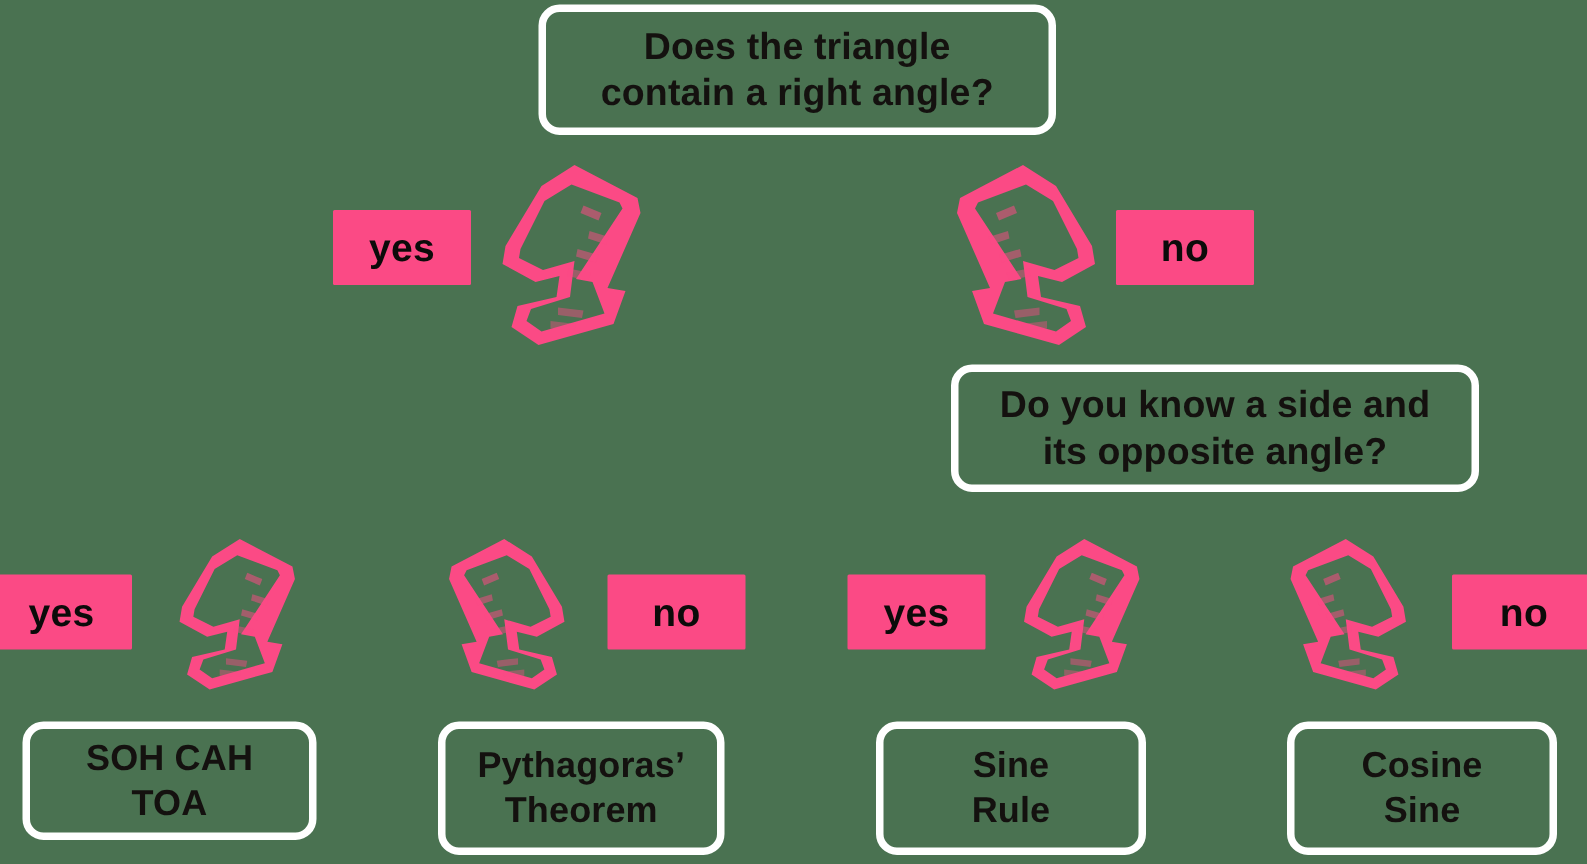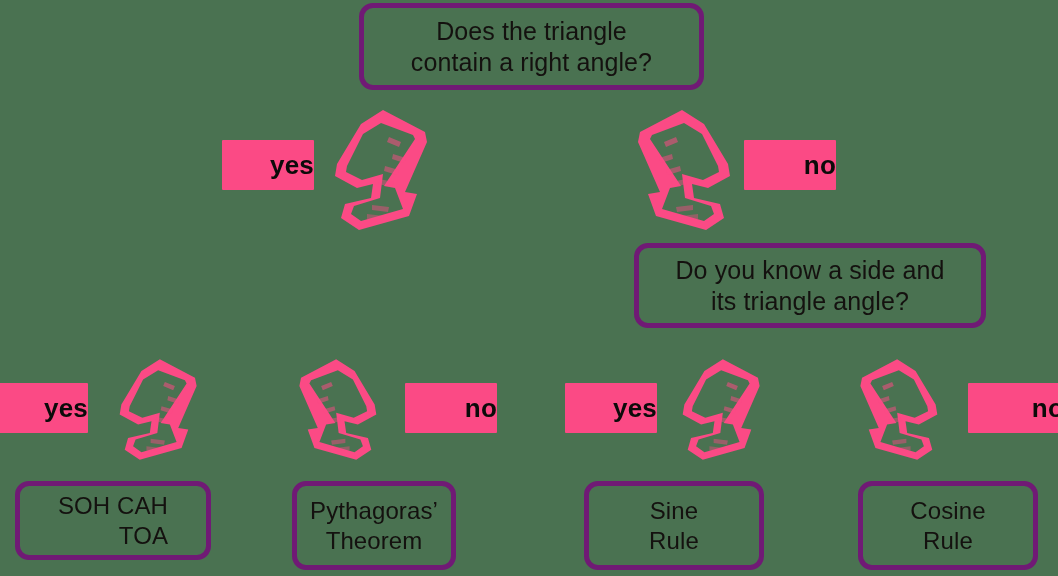--- a/index.html
+++ b/index.html
@@ -17,28 +17,28 @@
   #canvas {
     position: relative;
     width: 1058px;
     height: 576px;
   }
 
   
   .node {
     position: absolute;
     box-sizing: border-box;
-    border: 5px solid #701a75;
+    border: 5px solid #ffffff;
     border-radius: 14px;
     display: flex;
     align-items: center;
     justify-content: center;
     text-align: center;
     color: #14110f;
-    font-weight: 400;
+    font-weight: 700;
     line-height: 1.22;
     letter-spacing: 0.1px;
     background: transparent;
   }
   .node.question {
     font-size: 25px;
   }
   .node.leaf {
     font-size: 24px;
   }
@@ -48,21 +48,21 @@
     white-space: pre-line;
   }
 
   
   .chip {
     position: absolute;
     box-sizing: border-box;
     background: #fb4a85;
     display: flex;
     align-items: center;
-    justify-content: flex-end;
+    justify-content: center;
     color: #0c0b0a;
     font-weight: 700;
     font-size: 26px;
     letter-spacing: 0.2px;
     border-radius: 1px;
   }
 
   
   .arrow {
     position: absolute;
@@ -126,21 +126,21 @@
     <span>yes</span>
   </div>
 
   <div class="chip" style="left:744px; top:140px; width:92px; height:50px;">
     <span>no</span>
   </div>
 
 
   <div class="node question" style="left:634px; top:243px; width:352px; height:85px;">
     <span>Do you know a side and
-its triangle angle?</span>
+its opposite angle?</span>
   </div>
 
   <div class="arrow" style="left:113px; top:352px; width:92px; height:115px;">
     <svg viewBox="0 0 110 128" xmlns="http://www.w3.org/2000/svg" aria-hidden="true">
       <g fill="#fb4a85">
         <path d="M56 4 L98 26 L100 36 L78 86 L90 88 L82 110 L32 124 L14 112 L18 98 L44 92
                  L46 78 L30 82 L8 70 L10 58 L34 18 Z
                  M54 17 L36 28 L20 60 L19 66 L35 74 L56 68 L53 92 L27 100 L24 108 L34 115
                  L76 103 L68 82 L57 80 L88 33 L86 29 Z"></path>
         <path d="M62 31 L74 36 L72 41 L60 36 Z" opacity="0.55"></path>
@@ -213,33 +213,33 @@
   </div>
 
   <div class="chip" style="left:565px; top:383px; width:92px; height:50px;">
     <span>yes</span>
   </div>
 
   <div class="chip" style="left:968px; top:383px; width:96px; height:50px;">
     <span>no</span>
   </div>
 
-  <div class="node leaf" style="left:15px; top:481px; width:196px; height:79px;text-align:right;">
+  <div class="node leaf" style="left:15px; top:481px; width:196px; height:79px;">
     <span>SOH CAH
 TOA</span>
   </div>
 
-  <div class="node leaf" style="left:292px; top:481px; width:164px; height:89px;">
+  <div class="node leaf" style="left:292px; top:481px; width:191px; height:89px;">
     <span>Pythagoras’
 Theorem</span>
   </div>
 
   <div class="node leaf" style="left:584px; top:481px; width:180px; height:89px;justify-content:center;">
     <span>Sine
 Rule</span>
   </div>
 
   <div class="node leaf" style="left:858px; top:481px; width:180px; height:89px;">
     <span>Cosine
-Rule</span>
+Sine</span>
   </div>
 
 </div>
 
 </body></html>

